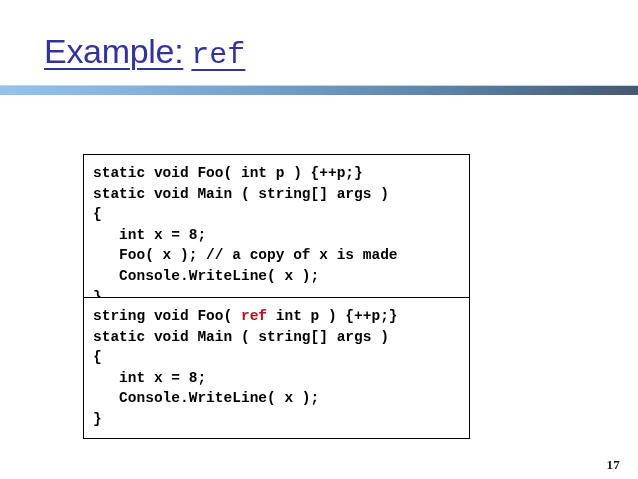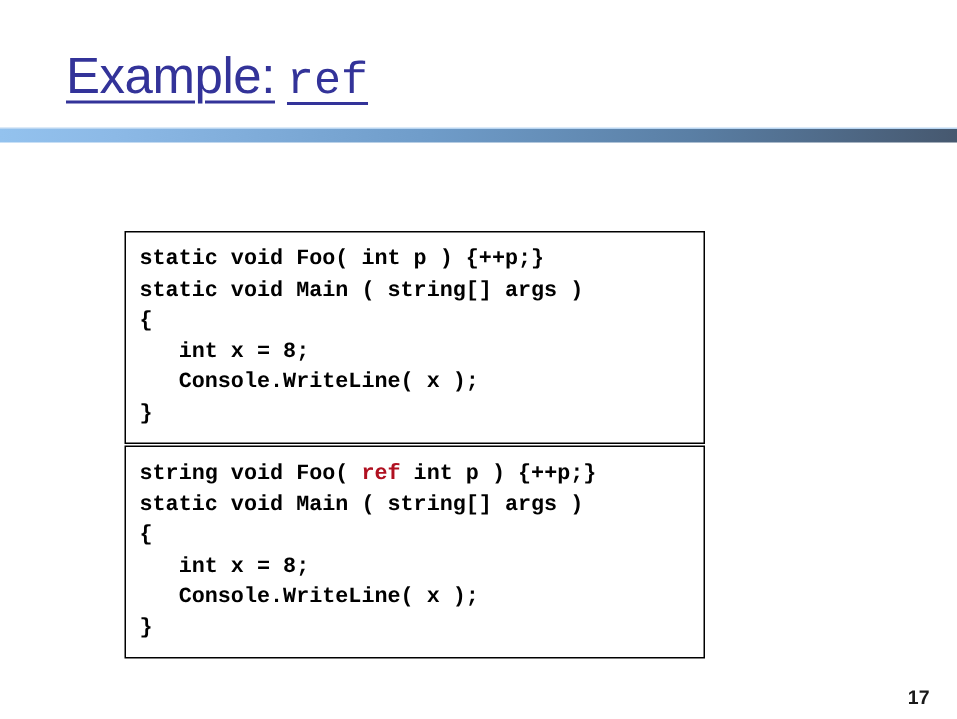--- a/index.html
+++ b/index.html
@@ -86,21 +86,21 @@
   }
   .kw-ref {
     color: #b01020;
   }
 
   
   .slide-number {
     position: absolute;
     right: 18px;
     top: 457px;
-    font-family: Liberation Sans, sans-serif;
+    font-family: Liberation Serif, serif;
     font-size: 13px;
     font-weight: bold;
     color: #1a1a1a;
     letter-spacing: 0.2px;
   }
 </style>
 </head>
 <body>
 
 <div class="slide-title">
@@ -108,20 +108,21 @@
 </div>
 
 <div class="title-rule-top"></div>
 <div class="title-rule"></div>
 
 <div class="code-box" id="code-box-1">
   <div class="code-line"><span>static void Foo( int p ) {++p;}</span><span class="kw-ref"></span><span></span></div>
   <div class="code-line"><span>static void Main ( string[] args )</span><span class="kw-ref"></span><span></span></div>
   <div class="code-line"><span>{</span><span class="kw-ref"></span><span></span></div>
   <div class="code-line"><span>   int x = 8;</span><span class="kw-ref"></span><span></span></div>
+  <div class="code-line"><span>   Foo( x ); // a copy of x is made</span><span class="kw-ref"></span><span></span></div>
   <div class="code-line"><span>   Console.WriteLine( x );</span><span class="kw-ref"></span><span></span></div>
   <div class="code-line"><span>}</span><span class="kw-ref"></span><span></span></div>
 </div>
 
 <div class="code-box" id="code-box-2">
   <div class="code-line"><span>string void Foo( </span><span class="kw-ref">ref</span><span> int p ) {++p;}</span></div>
   <div class="code-line"><span>static void Main ( string[] args )</span><span class="kw-ref"></span><span></span></div>
   <div class="code-line"><span>{</span><span class="kw-ref"></span><span></span></div>
   <div class="code-line"><span>   int x = 8;</span><span class="kw-ref"></span><span></span></div>
   <div class="code-line"><span>   Console.WriteLine( x );</span><span class="kw-ref"></span><span></span></div>

